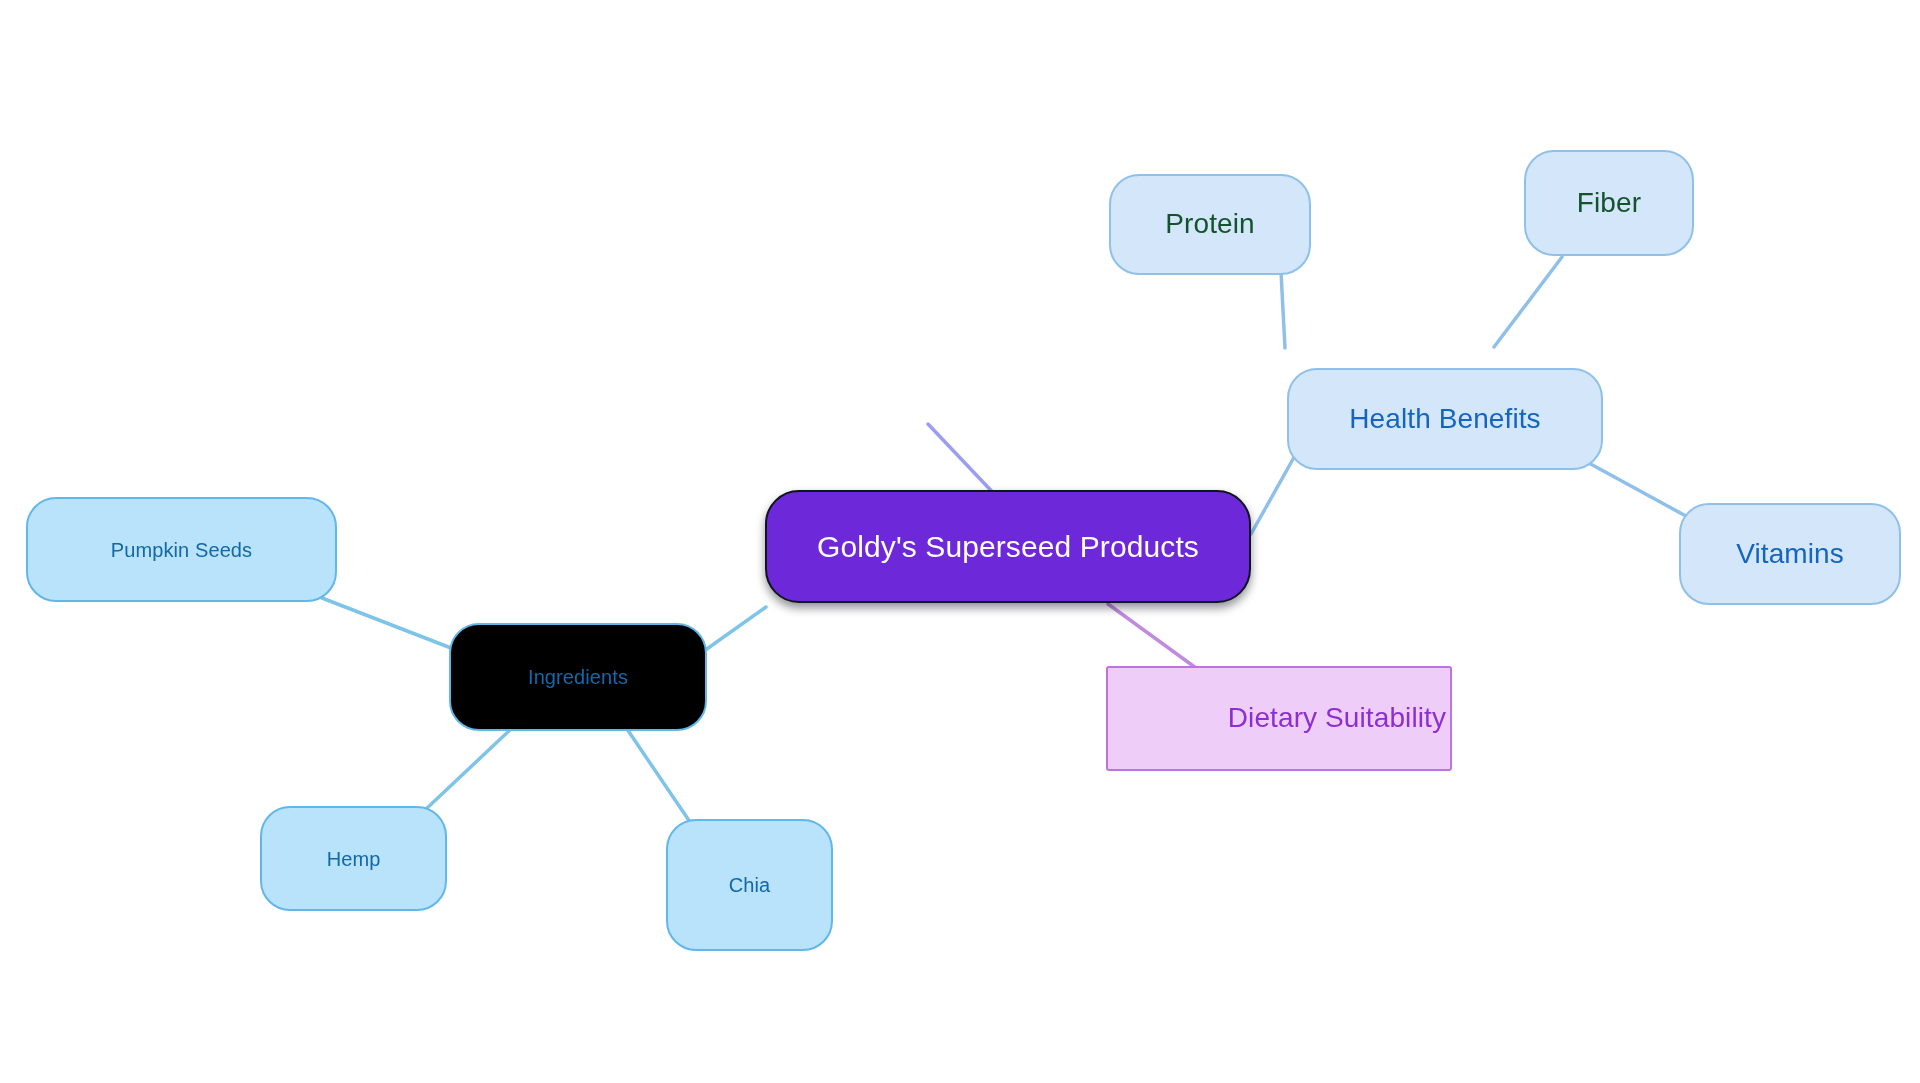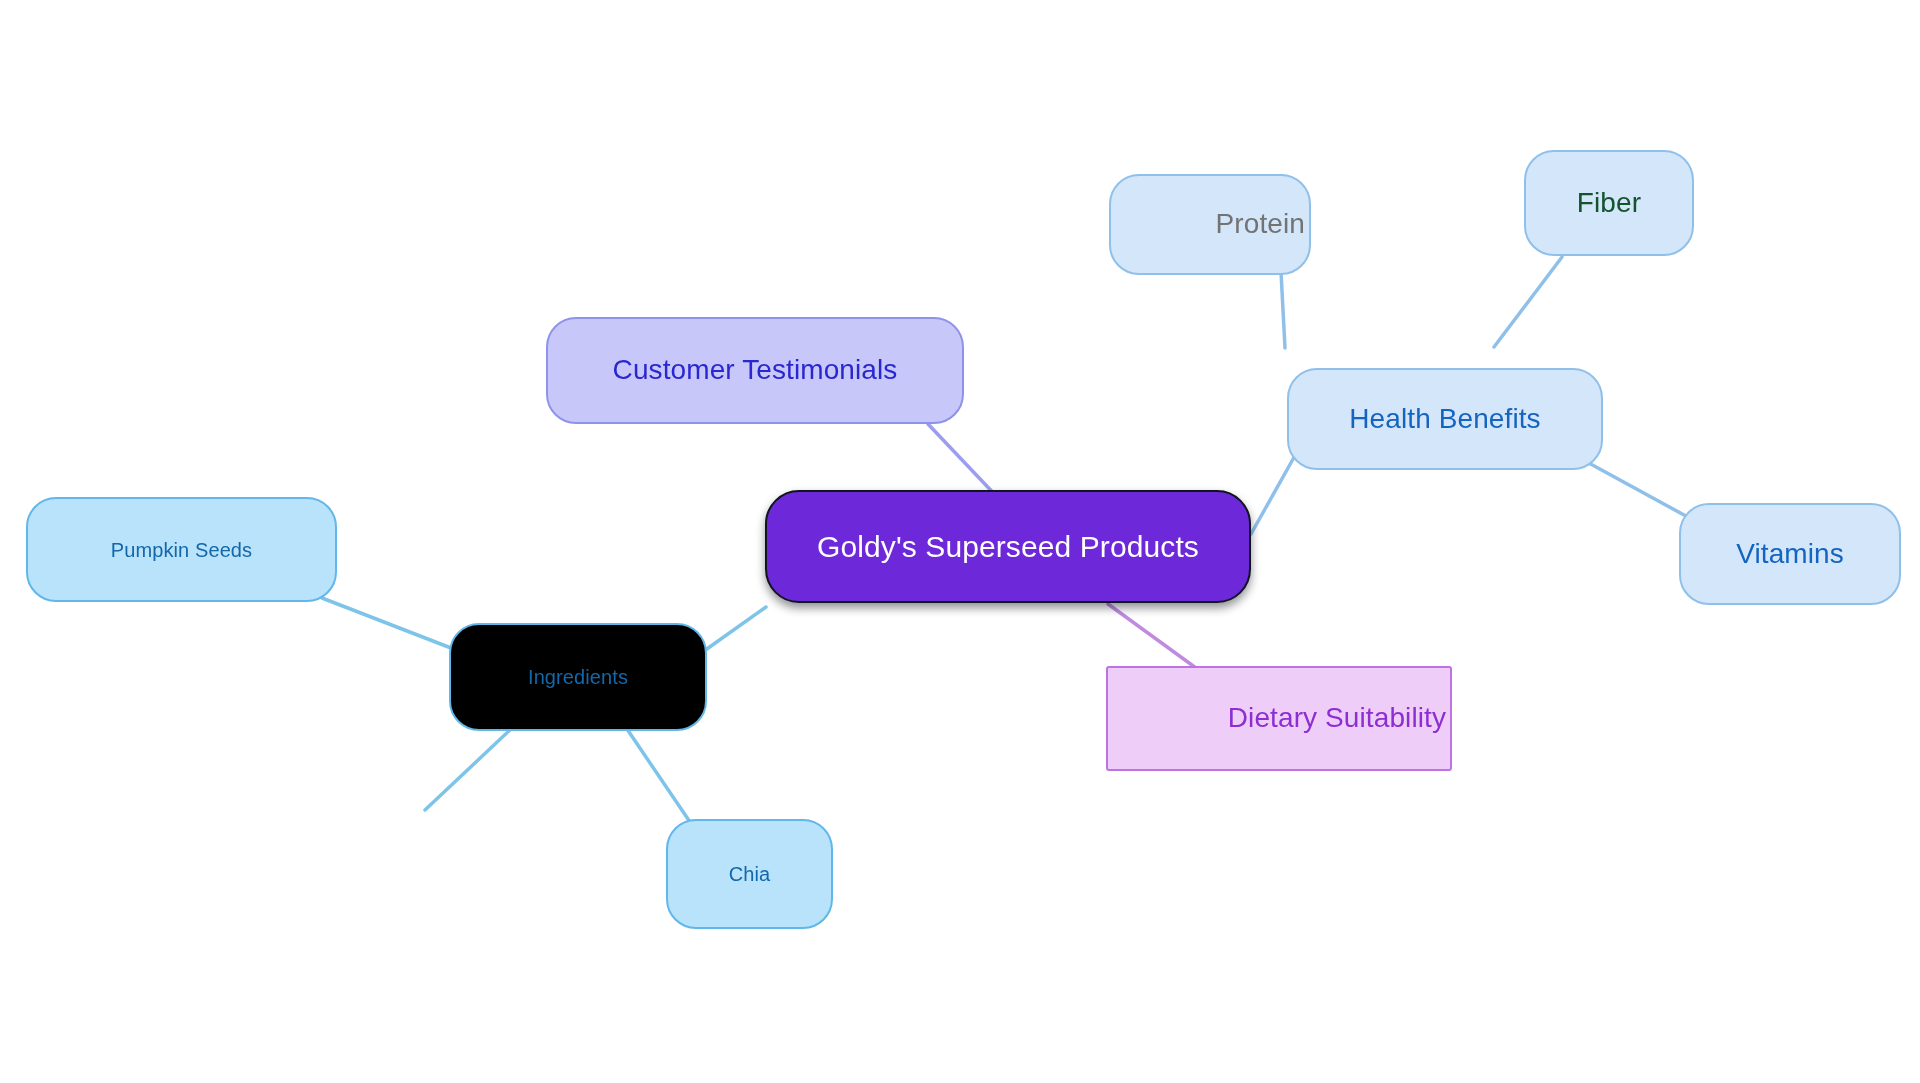--- a/index.html
+++ b/index.html
@@ -106,50 +106,50 @@
       <line x1="1565" y1="450" x2="1706" y2="527" stroke="#8fc0ea" stroke-width="3.5" stroke-linecap="round"></line>
       <line x1="451" y1="648" x2="322" y2="598" stroke="#7ec4e9" stroke-width="3.5" stroke-linecap="round"></line>
       <line x1="511" y1="729" x2="425" y2="810" stroke="#7ec4e9" stroke-width="3.5" stroke-linecap="round"></line>
       <line x1="627" y1="729" x2="690" y2="822" stroke="#7ec4e9" stroke-width="3.5" stroke-linecap="round"></line>
     </svg>
 
   <div class="node n-root" style="left: 765px; top: 490px; width: 486px; height: 113px; background: #6d28d9; border-color: rgb(15, 20, 31); color: rgb(255, 255, 255);">
     <span class="node-label">Goldy's Superseed Products</span>
   </div>
 
-  <div class="node n-lavender" style="left: 546px; top: 317px; width: 418px; height: 107px; background: rgb(199, 200, 249); border-color: rgb(143, 146, 234); color: rgb(42, 39, 207);">
-    <span class="node-label">Customer Testimonials</span>
-  </div>
 
   <div class="node n-blue-pale" style="left: 1287px; top: 348px; width: 316px; height: 102px; background: rgb(211, 230, 250); border-color: rgb(143, 192, 234); color: rgb(21, 101, 192); margin-top: 20px;">
     <span class="node-label">Health Benefits</span>
   </div>
 
-  <div class="node n-blue-pale" style="left: 1109px; top: 174px; width: 202px; height: 101px; background: rgb(211, 230, 250); border-color: rgb(143, 192, 234); color: #737373; justify-content: flex-end;">
+  <div class="node n-blue-pale" style="left: 1109px; top: 174px; width: 202px; height: 101px; background: rgb(211, 230, 250); border-color: rgb(143, 192, 234); color: #14532d;">
     <span class="node-label">Protein</span>
   </div>
 
   <div class="node n-blue-pale" style="left: 1524px; top: 150px; width: 170px; height: 106px; background: rgb(211, 230, 250); border-color: rgb(143, 192, 234); color: #14532d;">
     <span class="node-label">Fiber</span>
   </div>
 
   <div class="node n-blue-pale" style="left: 1679px; top: 503px; width: 222px; height: 102px; background: rgb(211, 230, 250); border-color: rgb(143, 192, 234); color: rgb(21, 101, 192);">
     <span class="node-label">Vitamins</span>
   </div>
 
   <div class="node n-blue-sky" style="left: 449px; top: 623px; width: 258px; height: 108px; background: #000000; border-color: rgb(97, 183, 233); color: rgb(18, 104, 168);">
     <span class="node-label">Ingredients</span>
   </div>
 
   <div class="node n-blue-sky" style="left: 26px; top: 497px; width: 311px; height: 105px; background: rgb(185, 226, 251); border-color: rgb(97, 183, 233); color: rgb(18, 104, 168);">
     <span class="node-label">Pumpkin Seeds</span>
   </div>
 
+  <div class="node n-blue-sky" style="left: 260px; top: 806px; width: 187px; height: 105px; background: rgb(185, 226, 251); border-color: rgb(97, 183, 233); color: rgb(18, 104, 168);">
+    <span class="node-label">Hemp</span>
+  </div>
 
-  <div class="node n-blue-sky" style="left: 666px; top: 819px; width: 167px; height: 110px; background: rgb(185, 226, 251); border-color: rgb(97, 183, 233); color: rgb(18, 104, 168);">
+  <div class="node n-blue-sky" style="left: 666px; top: 819px; width: 167px; height: 132px; background: rgb(185, 226, 251); border-color: rgb(97, 183, 233); color: rgb(18, 104, 168);">
     <span class="node-label">Chia</span>
   </div>
 
   <div class="node n-violet" style="left: 1106px; top: 666px; width: 346px; height: 105px; background: rgb(238, 206, 248); border-color: rgb(189, 116, 226); color: rgb(140, 46, 210);">
     <span class="node-label">Dietary Suitability</span>
   </div>
 
 </div>
 
 </body></html>

